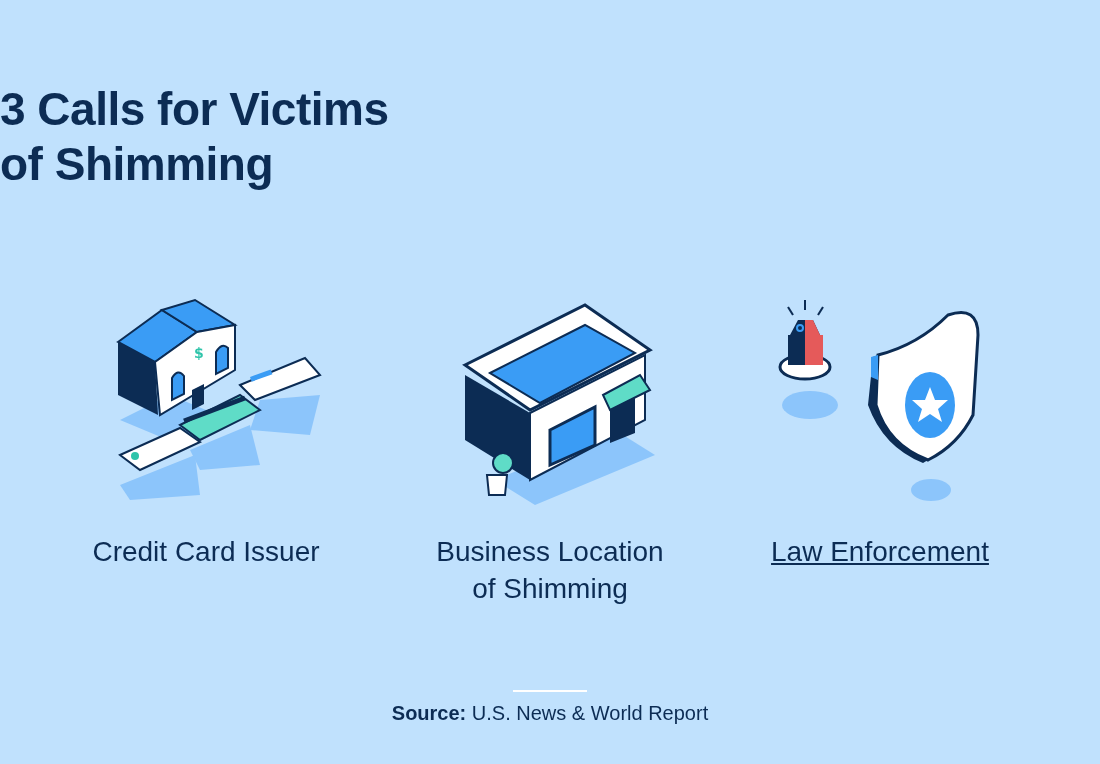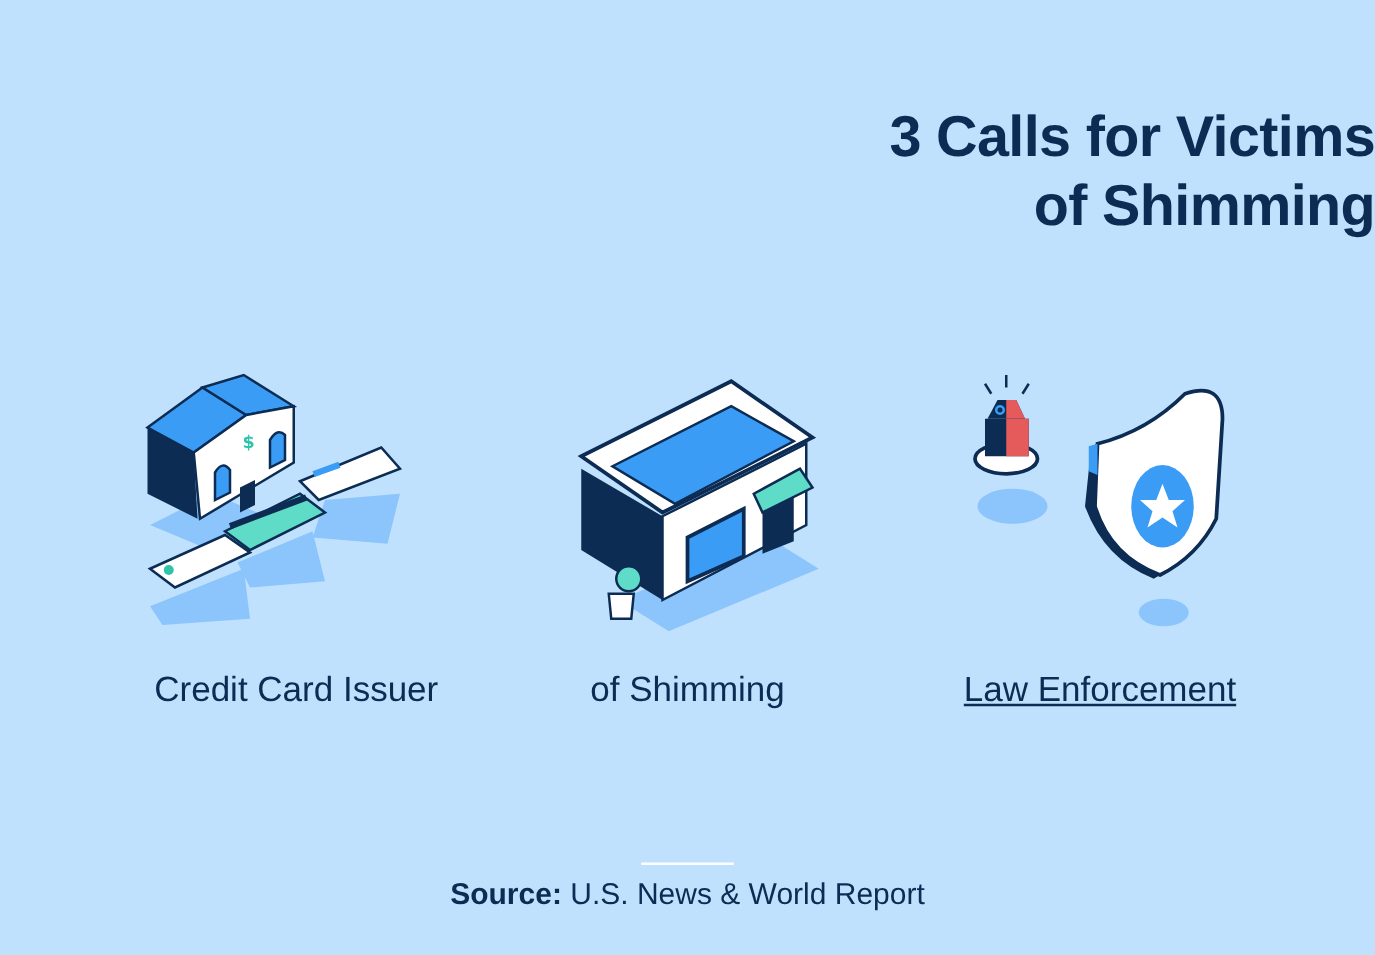--- a/index.html
+++ b/index.html
@@ -1,25 +1,25 @@
 <!DOCTYPE html>
 <html><head>
 <meta charset="utf-8">
 <style>
   html, body { margin:0; padding:0; }
   body { width:1100px; height:764px; background:#c0e1fd; position:relative; overflow:hidden;
          font-family:"Liberation Sans", "DejaVu Sans", sans-serif; color:#0c2c54; }
-  .title { position:absolute; left:0; top:82px; width:1100px; text-align:right;
+  .title { position:absolute; left:0; top:82px; width:1100px; text-align:left;
            font-weight:700; font-size:46px; line-height:55px; color:#0c2c54; letter-spacing:-0.5px; }
   .title span { display:block; }
   .illus { position:absolute; }
   .label { position:absolute; text-align:center; font-size:28px; line-height:37px; color:#0c2c54; }
   .label span { display:block; }
   .divider { position:absolute; left:513px; top:690px; width:74px; height:2px; background:#ffffff; }
-  .source { position:absolute; left:0; top:702px; width:1100px; text-align:center; font-size:24px; color:#0c2c54; }
+  .source { position:absolute; left:0; top:702px; width:1100px; text-align:center; font-size:20px; color:#0c2c54; }
   .source b { font-weight:700; }
 </style>
 </head>
 <body>
 
 <div class="title">
   <span>3 Calls for Victims</span>
   <span>of Shimming</span>
 </div>
 
@@ -77,24 +77,25 @@
   </g>
 
   <path d="M100,60 Q140,50 170,20 Q200,10 200,40 L195,120 Q180,150 150,165 Q110,150 98,110 Z" fill="#ffffff" stroke="#0c2c54" stroke-width="3"></path>
   <path d="M95,62 L100,60 L98,110 Q110,150 150,165 L145,168 Q105,152 90,110 Z" fill="#0c2c54"></path>
   <polygon points="93,62 100,60 100,85 93,82" fill="#3a9cf5"></polygon>
   <ellipse cx="152" cy="110" rx="25" ry="33" fill="#3a9cf5"></ellipse>
   <polygon points="152,92 157,105 170,105 160,114 164,127 152,119 140,127 144,114 134,105 147,105" fill="#ffffff"></polygon>
   <ellipse cx="153" cy="195" rx="20" ry="11" fill="#8cc5fb"></ellipse>
 </svg>
 
-<div class="label" style="left:87px;top:533px;width:300px;">
+<div class="label" style="left:56px;top:533px;width:300px;">
   <span>Credit Card Issuer</span>
 </div>
 <div class="label" style="left:390px;top:533px;width:320px;">
+  <span>Business Location</span>
   <span>of Shimming</span>
 </div>
 <div class="label" style="left:730px;top:533px;width:300px;text-decoration:underline;">
   <span>Law Enforcement</span>
 </div>
 
 <div class="divider"></div>
 <div class="source">
   <b>Source:</b>
   <span>U.S. News &amp; World Report</span>

